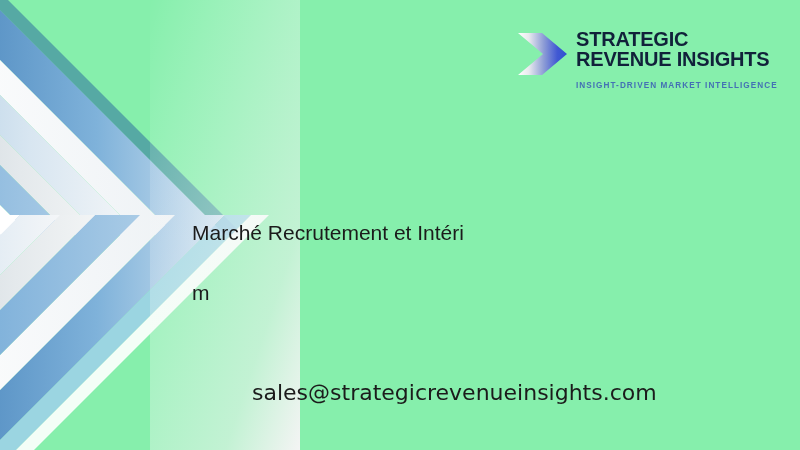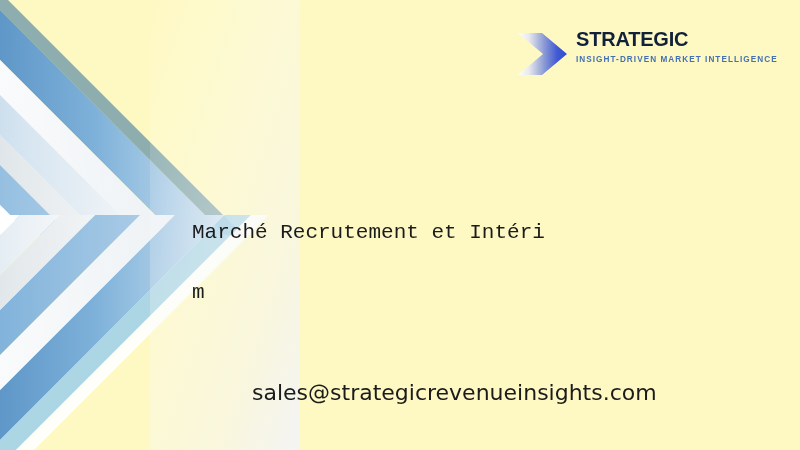--- a/index.html
+++ b/index.html
@@ -13,21 +13,21 @@
     background: #f3f3f3;
     font-family: "Liberation Sans", sans-serif;
     position: relative;
   }
 
   #slide {
     position: absolute;
     inset: 0;
     width: 800px;
     height: 450px;
-    background: #fef9c3;
+    background: #86efac;
     overflow: hidden;
   }
 
   
   #deco {
     position: absolute;
     left: 0;
     top: 0;
     width: 300px;
     height: 450px;
@@ -61,21 +61,21 @@
   .logo-line {
     color: #11213a;
     font-weight: bold;
     font-size: 20px;
     line-height: 20px;
     letter-spacing: -0.2px;
     font-family: "Liberation Sans", sans-serif;
     white-space: nowrap;
   }
   #logo-tagline {
-    margin-top: 6px;
+    margin-top: 12px;
     color: #4470b4;
     font-size: 8.2px;
     line-height: 10px;
     letter-spacing: 1.05px;
     font-weight: bold;
     white-space: nowrap;
     font-family: "Liberation Sans", sans-serif;
     text-align: center;
   }
 
@@ -83,21 +83,21 @@
   #title-block {
     position: absolute;
     left: 192px;
     top: 203px;
     width: 430px;
   }
   .title-line {
     color: #1b1b1b;
     font-size: 21px;
     line-height: 60px;
-    font-family: Liberation Mono, monospace;
+    font-family: Liberation Sans, sans-serif;
     font-weight: normal;
     white-space: nowrap;
   }
 
   
   #email {
     position: absolute;
     left: 252px;
     top: 381px;
     color: #1b1b1b;
@@ -182,20 +182,21 @@
           <stop offset="22%" stop-color="#e9eaee"></stop>
           <stop offset="52%" stop-color="#8f9ed6"></stop>
           <stop offset="80%" stop-color="#4159d3"></stop>
           <stop offset="100%" stop-color="#2f4fd0"></stop>
         </linearGradient>
       </defs>
       <path d="M2,2 L26,2 L51,23 L26,44 L2,44 L27,23 Z" fill="url(#markGrad)"></path>
     </svg>
     <div id="logo-text">
       <div class="logo-line">STRATEGIC</div>
+      <div class="logo-line">REVENUE INSIGHTS</div>
       <div id="logo-tagline">INSIGHT-DRIVEN MARKET INTELLIGENCE</div>
     </div>
   </div>
 
   <div id="title-block">
     <div class="title-line">Marché Recrutement et Intéri</div>
     <div class="title-line">m</div>
   </div>
 
   <div id="email">sales@strategicrevenueinsights.com</div>

